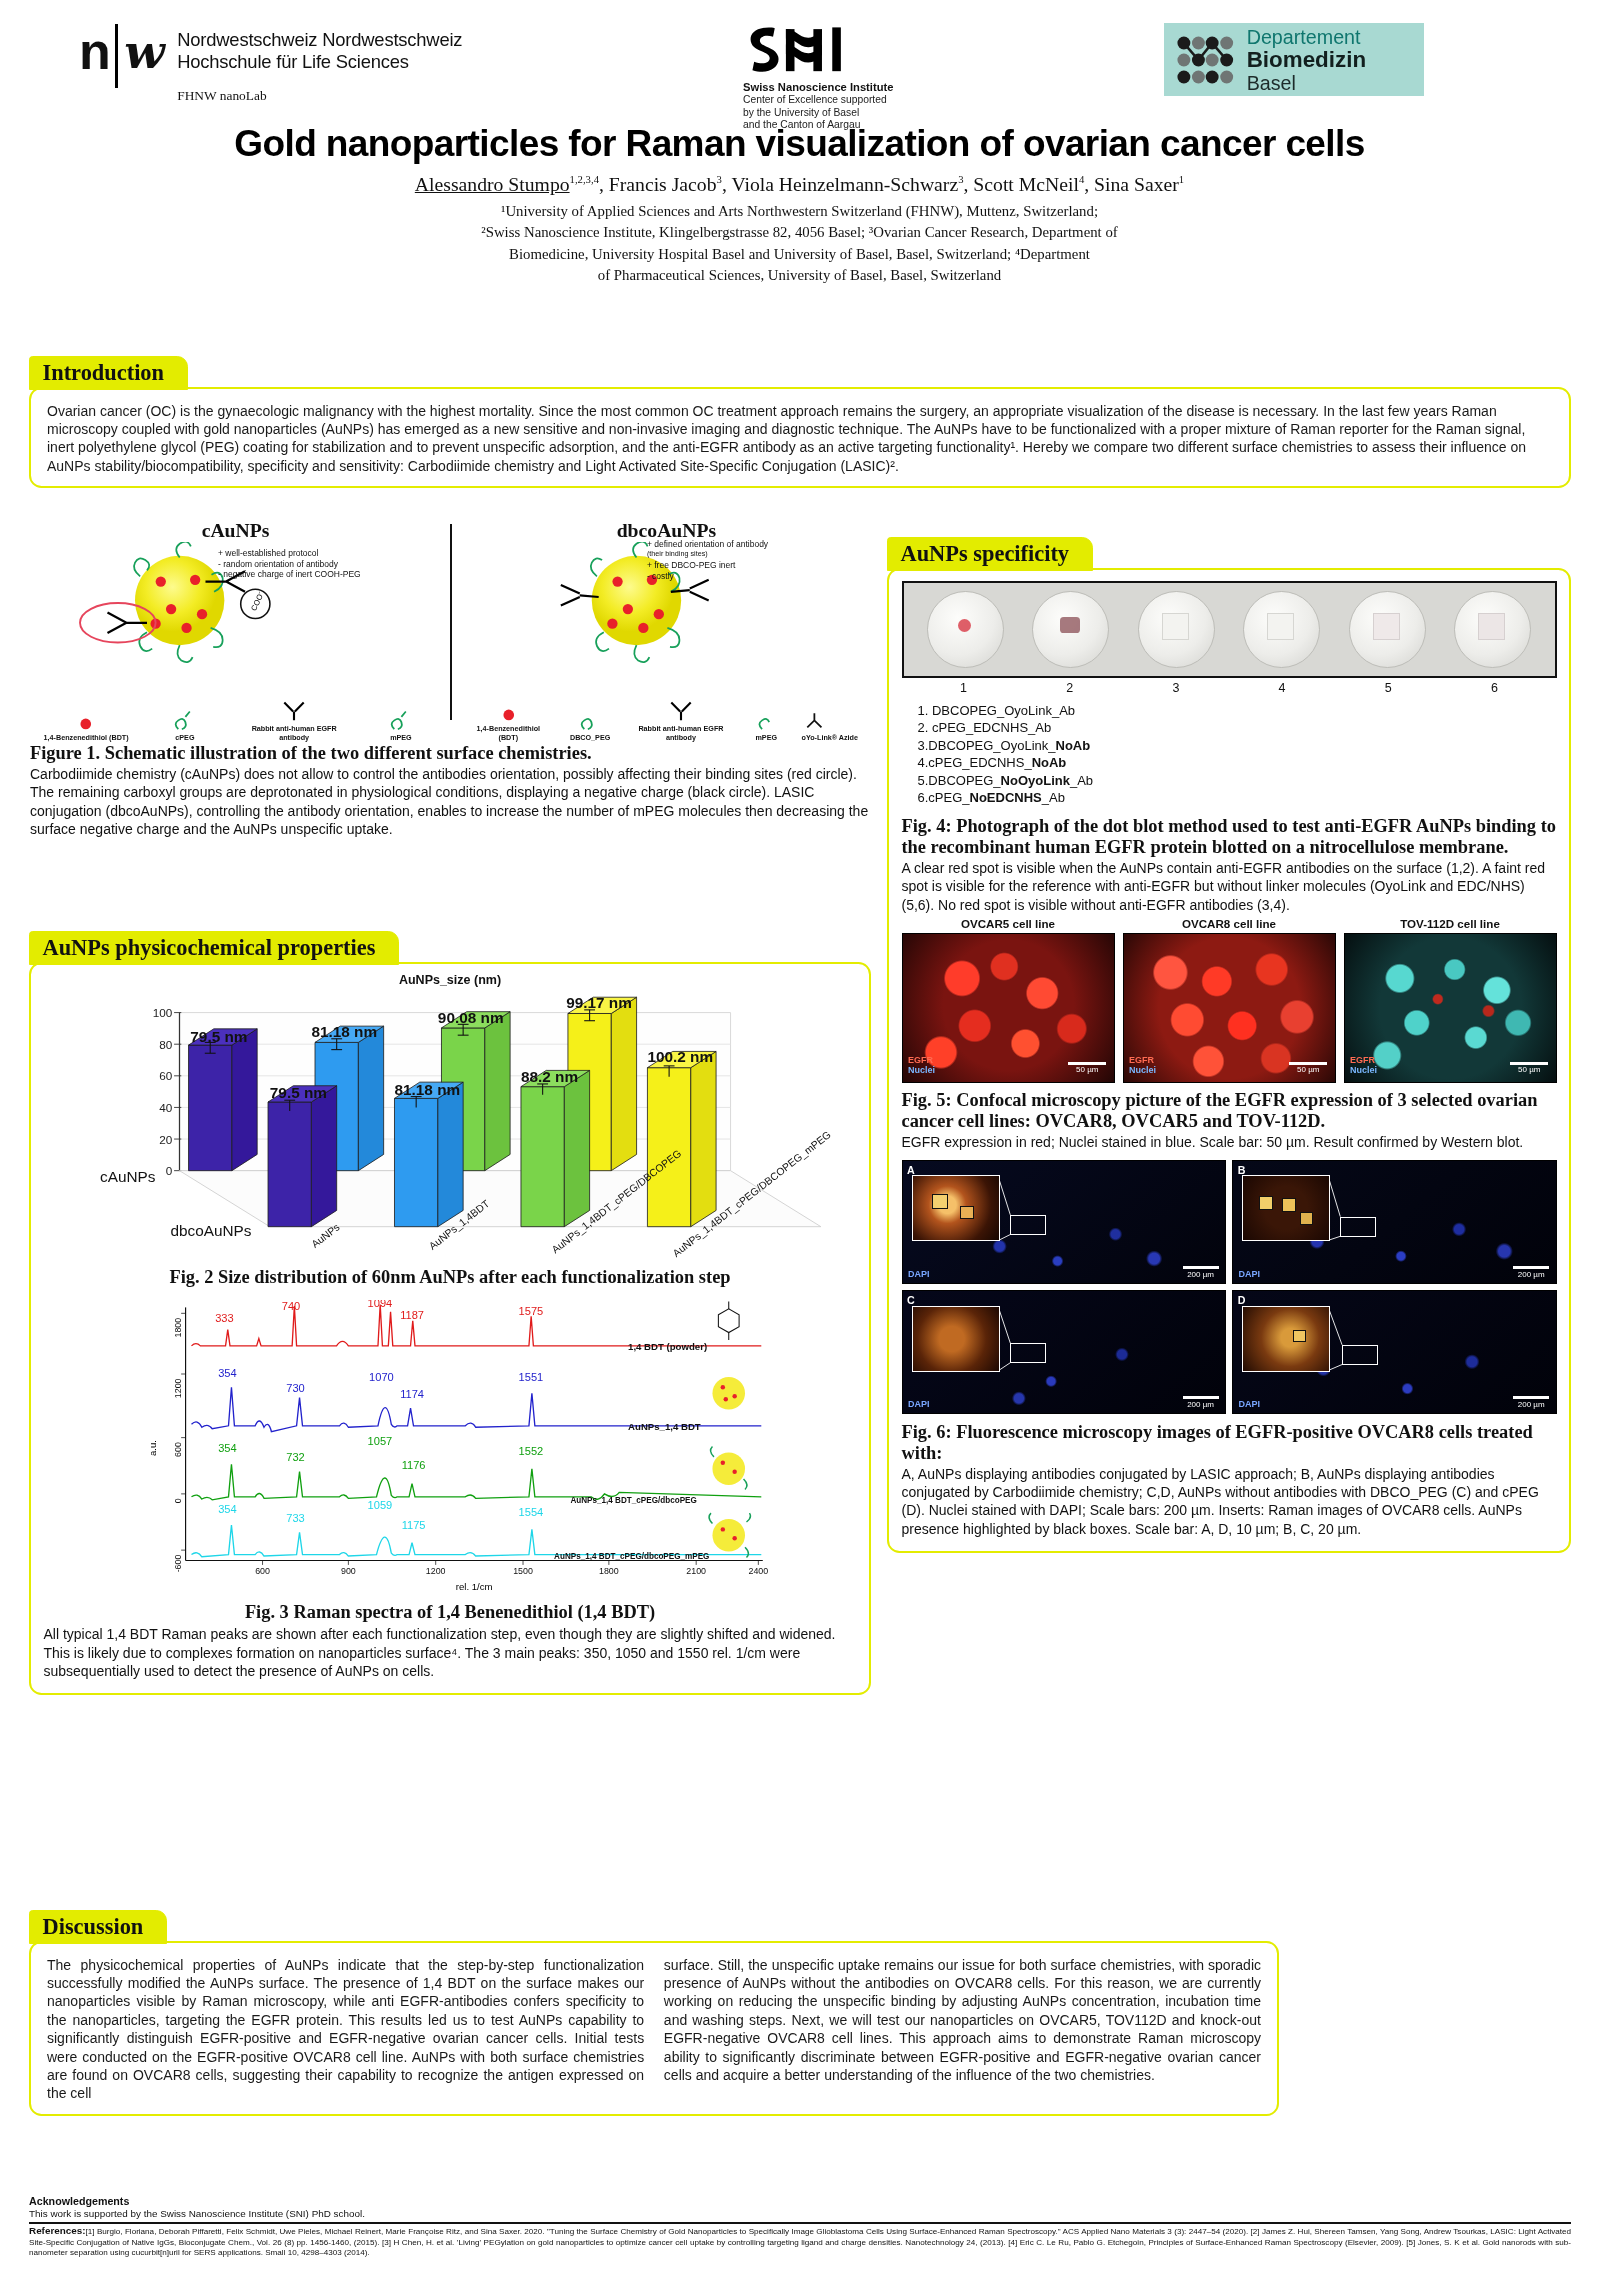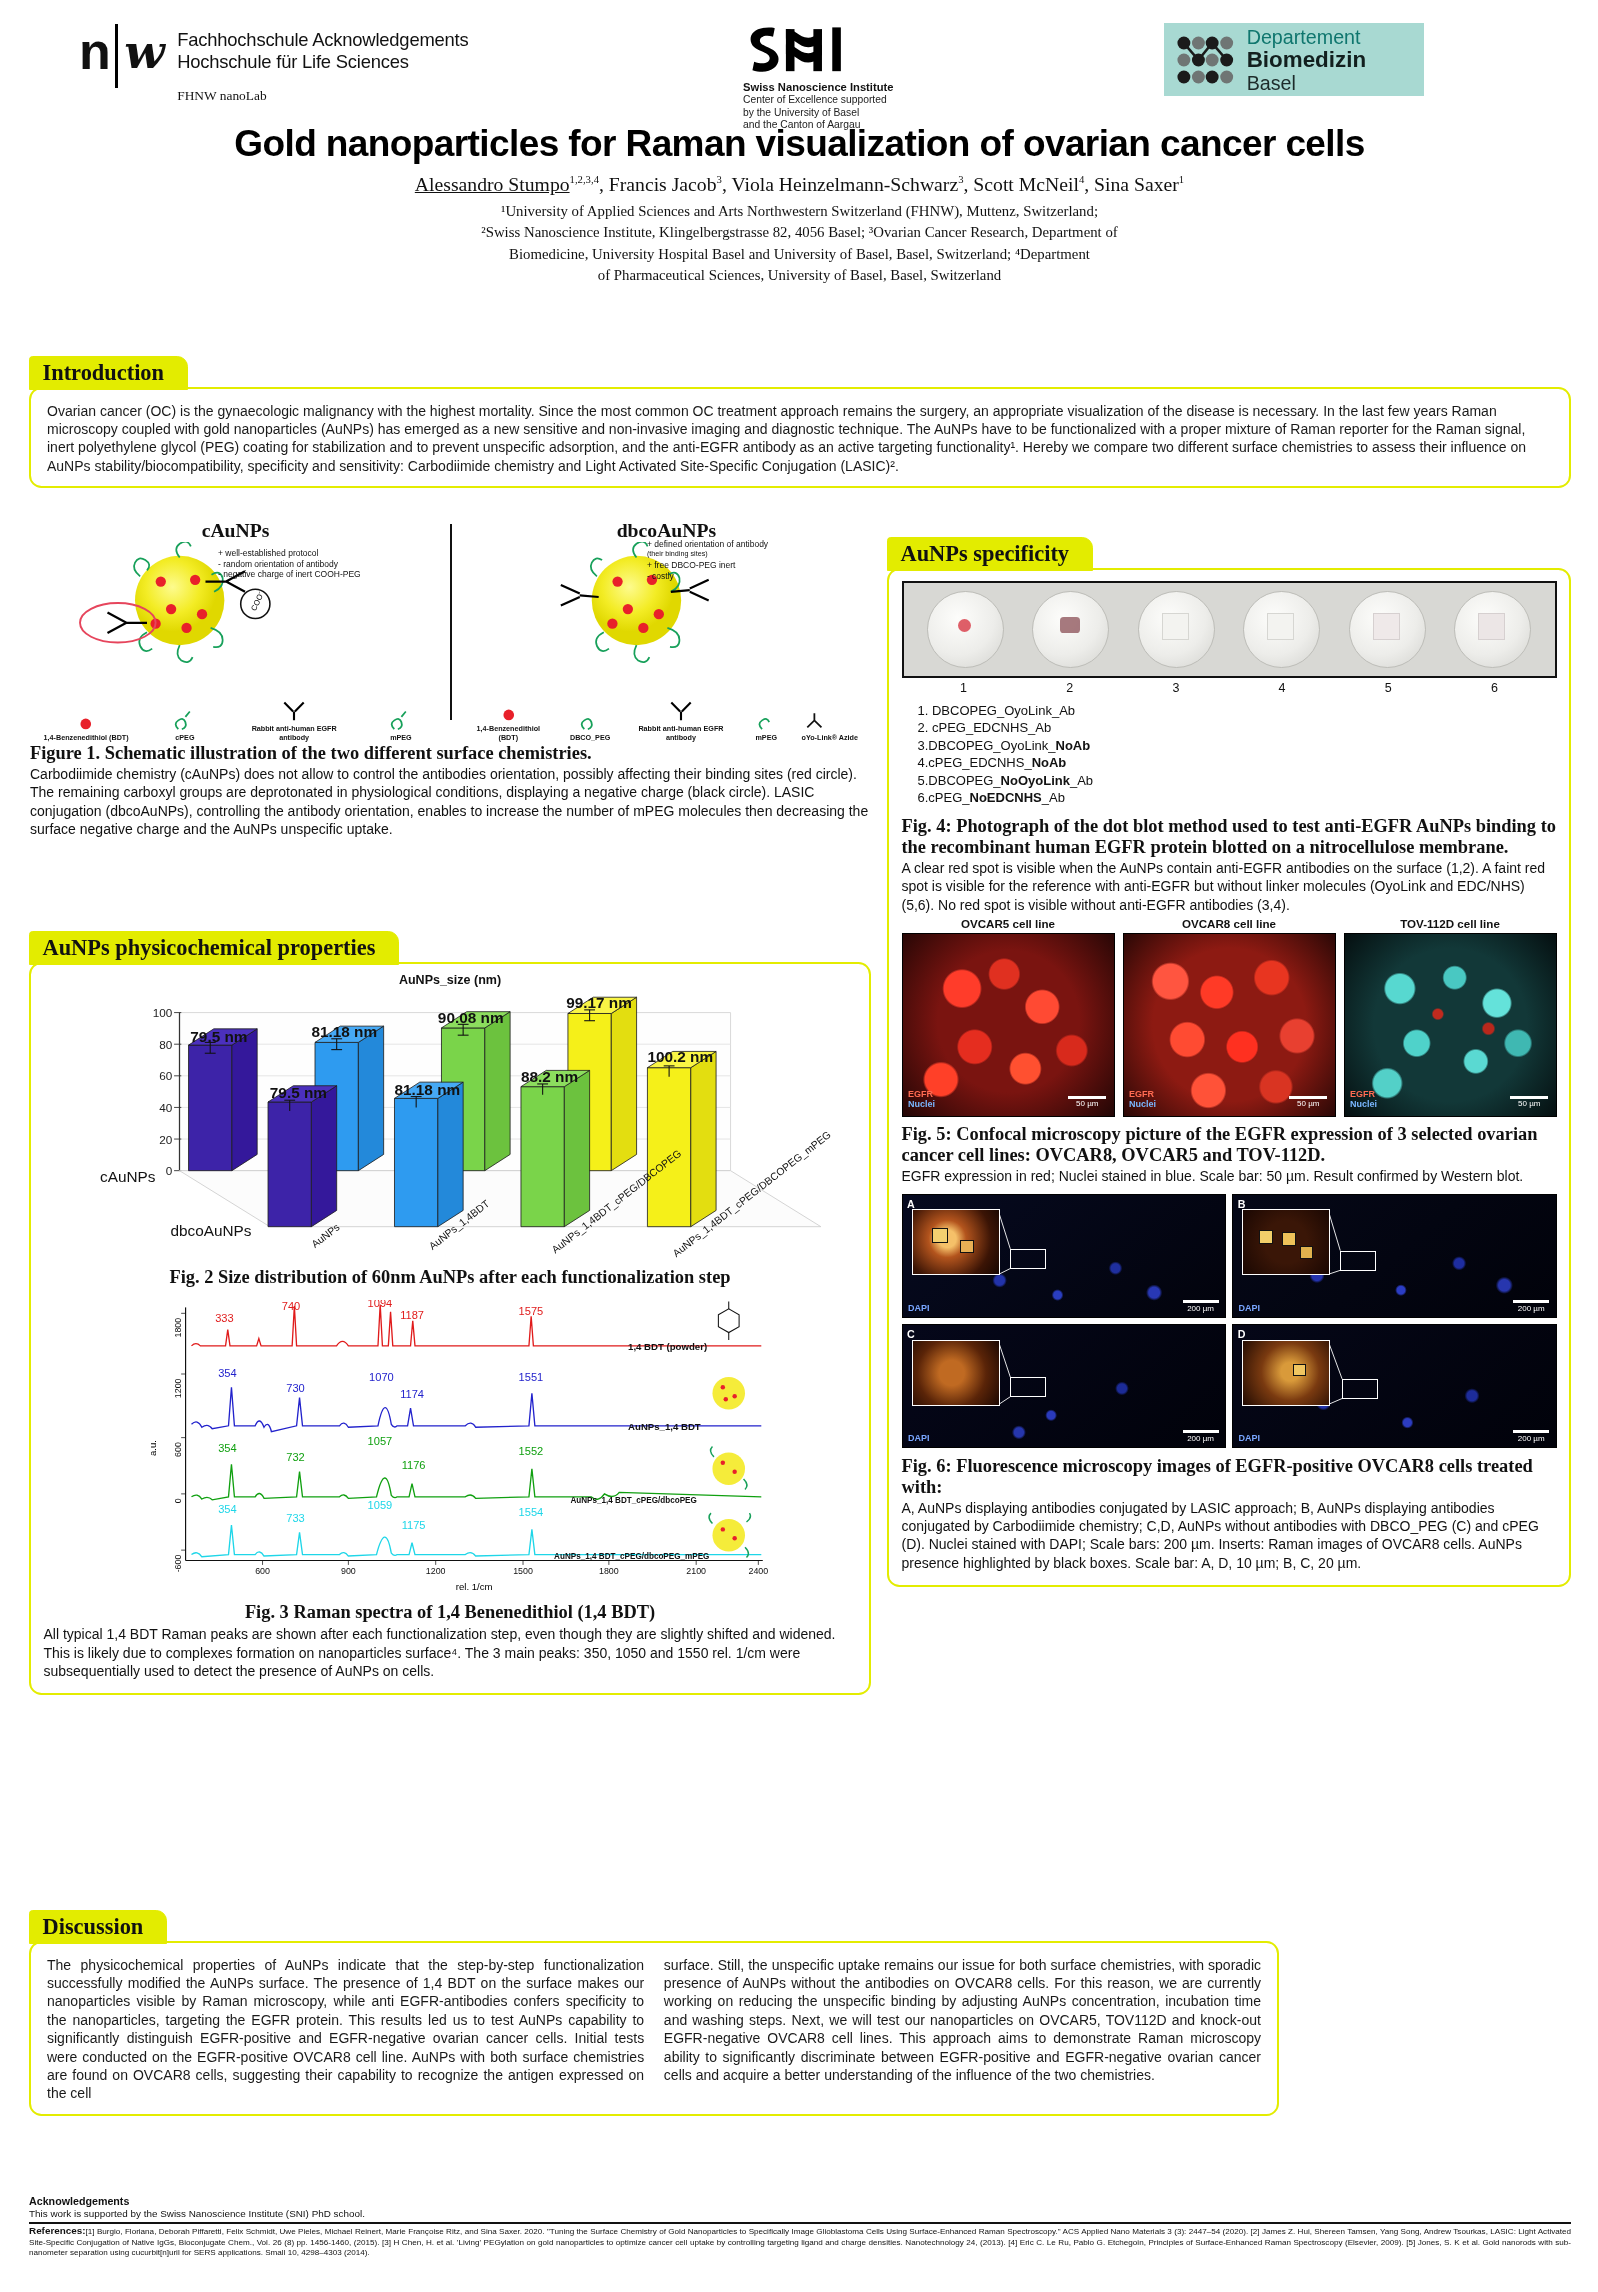--- a/index.html
+++ b/index.html
@@ -82,21 +82,21 @@
           border:0.9px solid #bdbdb8; position:relative; }
   .wellnum { text-align:center; font-size:12.5px; margin-top:2.7px; }
   .blotnums { display:flex; justify-content:space-around; padding:0 9px; }
   .bloltlist { font-size:13px; line-height:17.5px; }
   .bloltlist b { font-weight:700; }
 
   
   .micro-row { display:flex; gap:8px; }
   .micro { flex:1; position:relative; }
   .micro-cap { text-align:center; font-size:11.6px; font-weight:700; margin-bottom:2.7px; }
-  .micro-img { height:184px; position:relative; overflow:hidden; border:0.9px solid #000; }
+  .micro-img { height:150px; position:relative; overflow:hidden; border:0.9px solid #000; }
   .micro-tag { position:absolute; left:5.4px; bottom:5.4px; font-size:9px; font-weight:700; line-height:9.9px; }
   .scalebar { position:absolute; right:7.2px; bottom:7.2px; text-align:center; }
   .scalebar .bar { height:3.6px; background:#fff; width:38px; }
   .scalebar .lbl { font-size:8px; color:#fff; }
 
   .fluoro-grid { display:grid; grid-template-columns:1fr 1fr; gap:6.3px; }
   .fl-cell { position:relative; height:124px; border:0.9px solid #000; overflow:hidden; background:#05060f; }
   .fl-letter { position:absolute; left:4.5px; top:2.7px; color:#fff; font-size:10.7px; font-weight:700; }
   .fl-dapi { position:absolute; left:5.4px; bottom:4.5px; color:#79a6ff; font-size:9px; font-weight:700; }
   .fl-scale { position:absolute; right:6.3px; bottom:4.5px; color:#fff; font-size:8px; text-align:center;}
@@ -123,21 +123,21 @@
 
   <div class="logobar">
 
     <div class="logo-fhnw">
       <div class="nw-mark">
         <span class="nw-n">n</span>
         <span class="nw-bar"></span>
         <span class="nw-w">w</span>
       </div>
       <div class="fhnw-txt">
-        <div class="l1">Fachhochschule Acknowledgements</div>
+        <div class="l1">Nordwestschweiz Nordwestschweiz</div>
         <div class="l2">Hochschule für Life Sciences</div>
         <div class="l3">FHNW nanoLab</div>
       </div>
     </div>
 
     <div class="logo-sni">
       <svg class="sni-glyph" viewBox="0 0 120 60">
         <path d="M30 6 C12 6 6 16 10 25 C14 34 30 34 31 41 C32 47 24 50 13 46 L11 56 C30 62 44 52 41 40 C38 29 22 29 20 23 C18 17 26 14 35 17 L37 7 C35 6 32 6 30 6 Z" fill="#000"></path>
         <path d="M50 8 C62 8 64 18 76 18 C84 18 88 13 92 8 L92 20 C88 25 84 29 76 29 C64 29 62 19 50 19 Z" fill="#000"></path>
         <path d="M50 26 C62 26 64 36 76 36 C84 36 88 31 92 26 L92 38 C88 43 84 47 76 47 C64 47 62 37 50 37 Z" fill="#000"></path>

